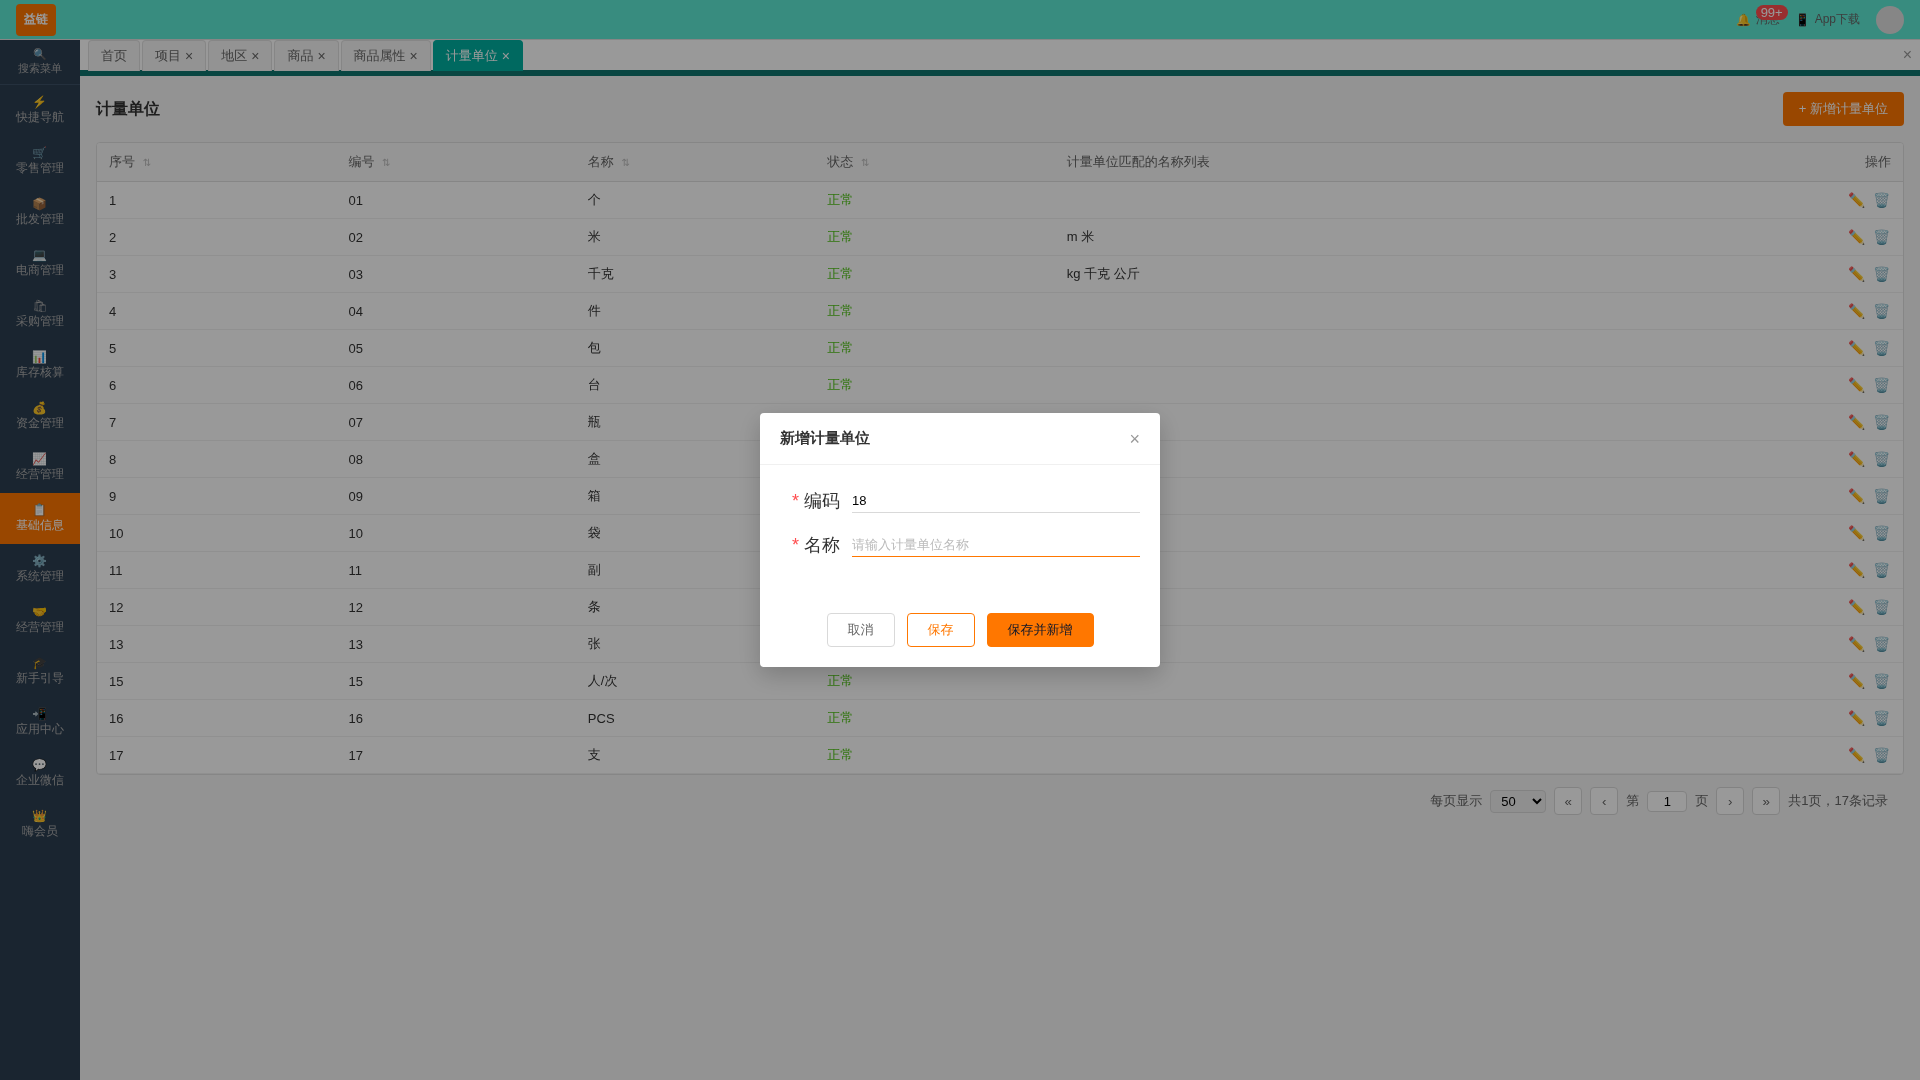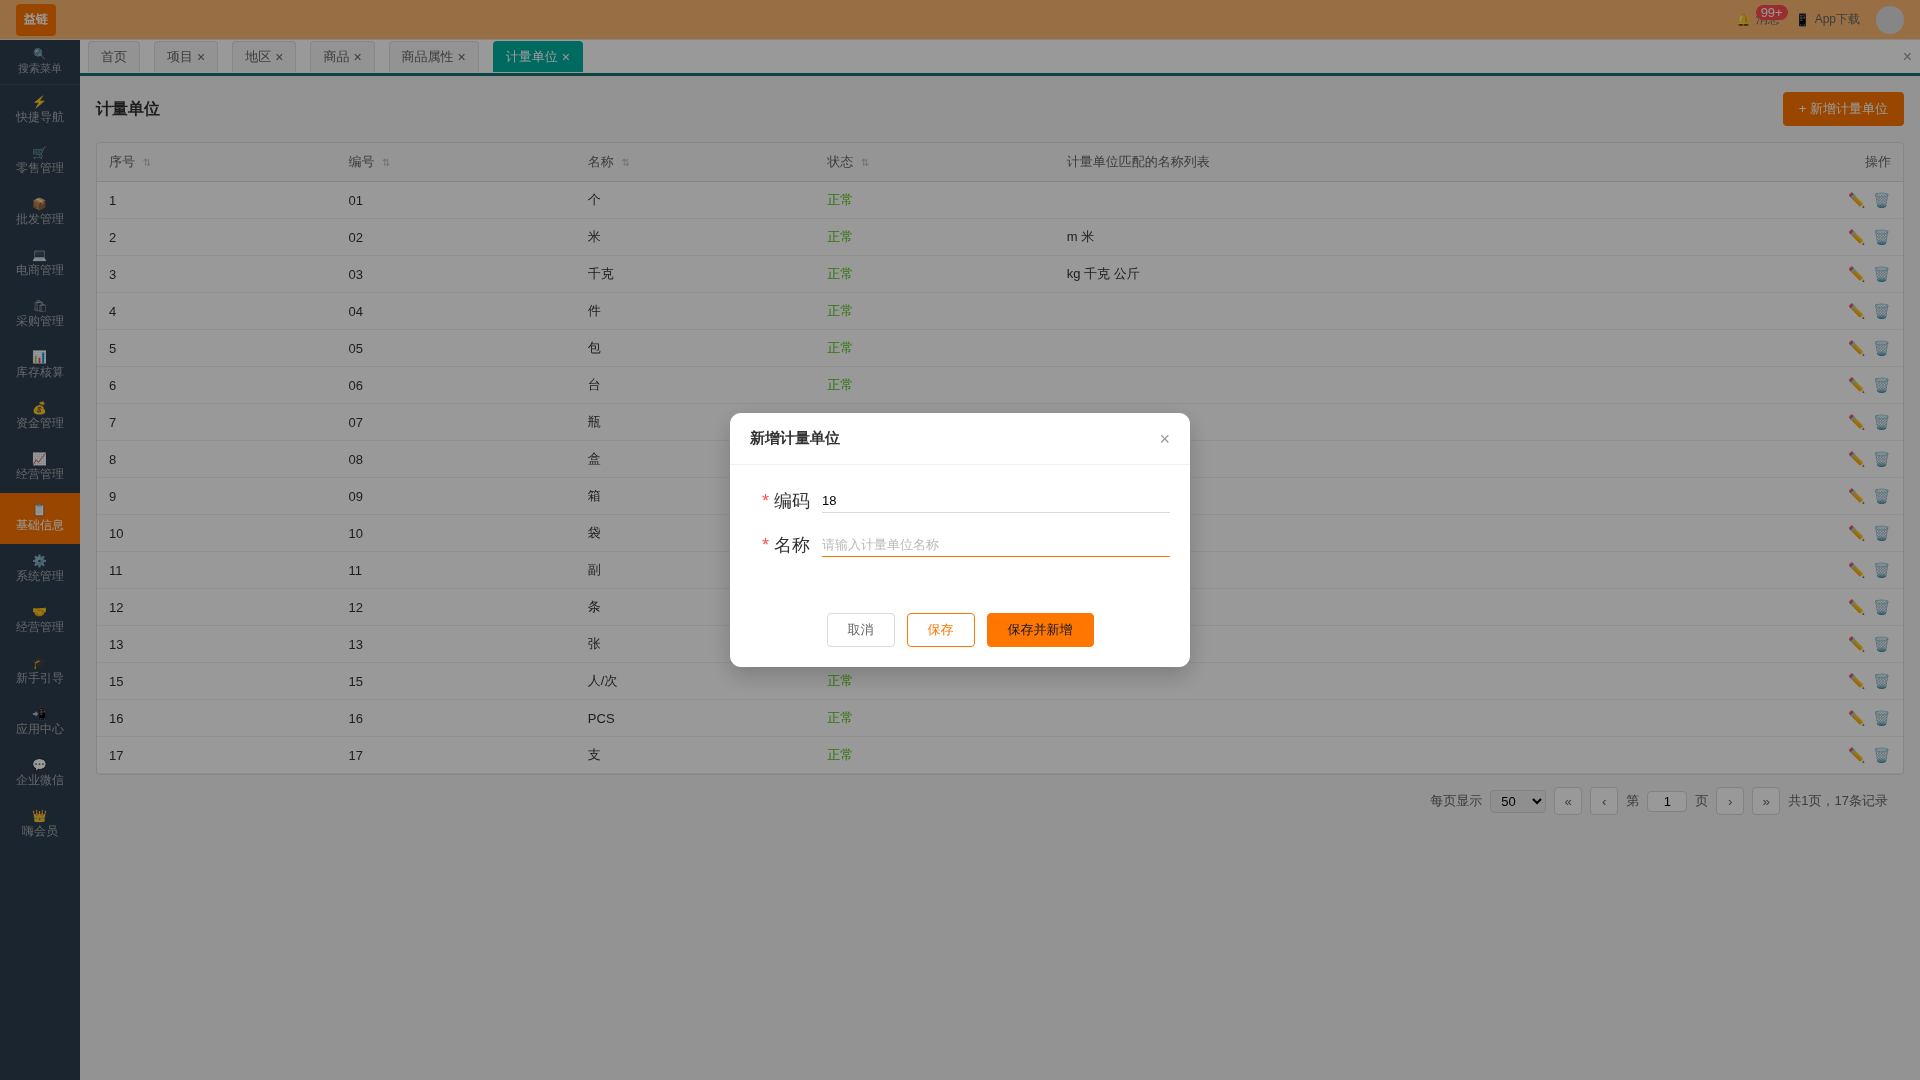--- a/index.html
+++ b/index.html
@@ -1,39 +1,39 @@
 <!DOCTYPE html>
 <html><head>
   <meta charset="utf-8">
   <style>
     * { box-sizing: border-box; margin: 0; padding: 0; }
     body { font-family: 'Microsoft YaHei', Arial, sans-serif; font-size: 13px; background: #f0f0f0; color: #333; overflow: hidden; width: 1920px; height: 1080px; }
 
     
     .app-container { display: flex; flex-direction: column; height: 1080px; }
-    .top-bar { height: 40px; background: #fdba74; display: flex; padding: 11px 16px; border-bottom: 1px solid #e0e0e0; flex-shrink: 0; }
+    .top-bar { height: 40px; background: #5eead4; display: flex; padding: 11px 16px; border-bottom: 1px solid #e0e0e0; flex-shrink: 0; }
     .top-bar-logo { display: flex; align-items: center; gap: 8px; width: 80px; }
     .logo-box { width: 40px; height: 32px; background: #ff7700; border-radius: 4px; display: flex; align-items: center; justify-content: center; color: #fff; font-size: 12px; font-weight: bold; }
     .top-bar-center { flex: 1; display: flex; align-items: center; justify-content: center; }
     .top-bar-right { display: flex; align-items: center; gap: 16px; }
     .notification-btn { display: flex; align-items: center; gap: 4px; color: #666; font-size: 12px; position: relative; }
     .badge { background: #ff4d4f; color: #fff; border-radius: 10px; padding: 0 5px; font-size: 13px; position: absolute; top: -6px; right: -8px; }
     .app-download { display: flex; align-items: center; gap: 4px; color: #666; font-size: 12px; }
     .user-avatar { width: 28px; height: 28px; border-radius: 50%; background: #ccc; }
 
     .main-layout { display: flex; flex: 1; overflow: hidden; }
 
     
     .sidebar { width: 80px; background: #2c3e50; flex-shrink: 0; display: flex; flex-direction: column; overflow-y: auto; }
 
     
     .content-area { flex: 1; display: flex; flex-direction: column; overflow: hidden; }
 
     
-    .tabs-bar { height: 36px; background: #fff; display: flex; align-items: center; padding: 0 8px; border-bottom: 3px solid #0f766e; flex-shrink: 0; gap: 14px; }
+    .tabs-bar { height: 36px; background: #fff; display: flex; align-items: center; padding: 0 8px; border-bottom: 6px solid #0f766e; flex-shrink: 0; gap: 2px; }
     .tab { display: flex; align-items: center; gap: 4px; padding: 6px 12px; font-size: 13px; cursor: pointer; border-radius: 4px 4px 0 0; color: #666; background: #f5f5f5; border: 1px solid #e0e0e0; border-bottom: none; }
     .tab.active { background: #00b0a0; color: #fff; border-color: #00b0a0; }
     .tab-close-x { font-size: 14px; line-height: 1; }
     .tabs-close-all { margin-left: auto; cursor: pointer; color: #999; font-size: 16px; }
 
     
     .page-content { flex: 1; padding: 16px; background: #f5f5f5; overflow: auto; }
     .page-header { display: flex; align-items: center; justify-content: space-between; margin-bottom: 16px; }
     .page-title { font-size: 16px; font-weight: bold; color: #333; }
     .add-btn { background: #ff7700; color: #fff; border: none; padding: 8px 16px; border-radius: 4px; cursor: pointer; font-size: 13px; }
@@ -50,21 +50,21 @@
     .sort-icon { margin-left: 4px; color: #bbb; font-size: 10px; }
 
     
     .pagination { display: flex; align-items: center; justify-content: flex-end; padding: 12px 16px; gap: 8px; font-size: 13px; color: #666; }
     .pagination select { border: 1px solid #d9d9d9; border-radius: 4px; padding: 2px 6px; font-size: 13px; }
     .pagination-btn { border: 1px solid #d9d9d9; background: #fff; border-radius: 4px; width: 28px; height: 28px; display: flex; align-items: center; justify-content: center; cursor: pointer; color: #666; }
     .page-input { border: 1px solid #d9d9d9; border-radius: 4px; width: 40px; text-align: center; padding: 2px; font-size: 13px; }
 
     
     .overlay { position: fixed; top: 0; left: 0; width: 100%; height: 100%; background: rgba(0,0,0,0.4); z-index: 100; display: flex; align-items: center; justify-content: center; }
-    .modal { background: #fff; border-radius: 11px; width: 460px; box-shadow: 0 8px 24px rgba(0,0,0,0.2); }
+    .modal { background: #fff; border-radius: 4px; width: 400px; box-shadow: 0 8px 24px rgba(0,0,0,0.2); }
     .modal-header { padding: 16px 20px; border-bottom: 1px solid #f0f0f0; display: flex; align-items: center; justify-content: space-between; }
     .modal-title { font-size: 15px; font-weight: bold; color: #333; }
     .modal-close { cursor: pointer; color: #999; font-size: 18px; line-height: 1; }
     .modal-body { padding: 24px 20px; }
     .form-row { display: flex; align-items: center; margin-bottom: 20px; }
     .form-label { width: 60px; text-align: right; margin-right: 12px; font-size: 18px; color: #333; }
     .form-input { flex: 1; border: none; border-bottom: 1px solid #d9d9d9; padding: 4px 0; font-size: 13px; outline: none; }
     .form-input.active-input { border-bottom: 1px solid #ff7700; }
     .form-input::placeholder { color: #bbb; }
     .modal-footer { padding: 12px 20px 20px; display: flex; align-items: center; justify-content: center; gap: 12px; }

